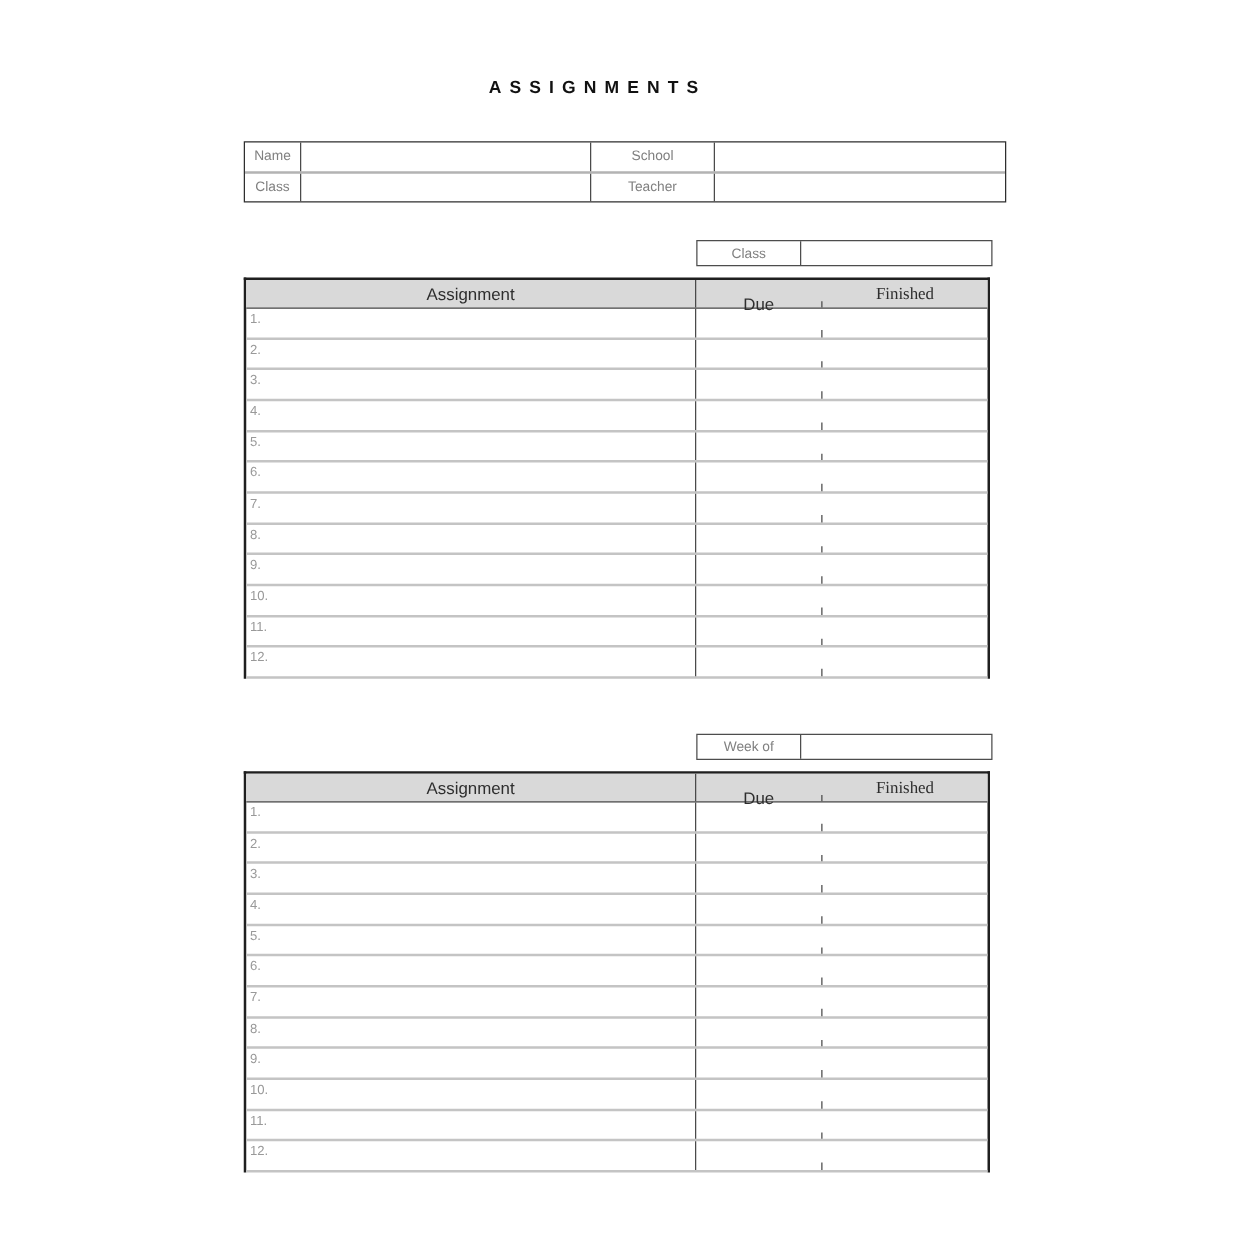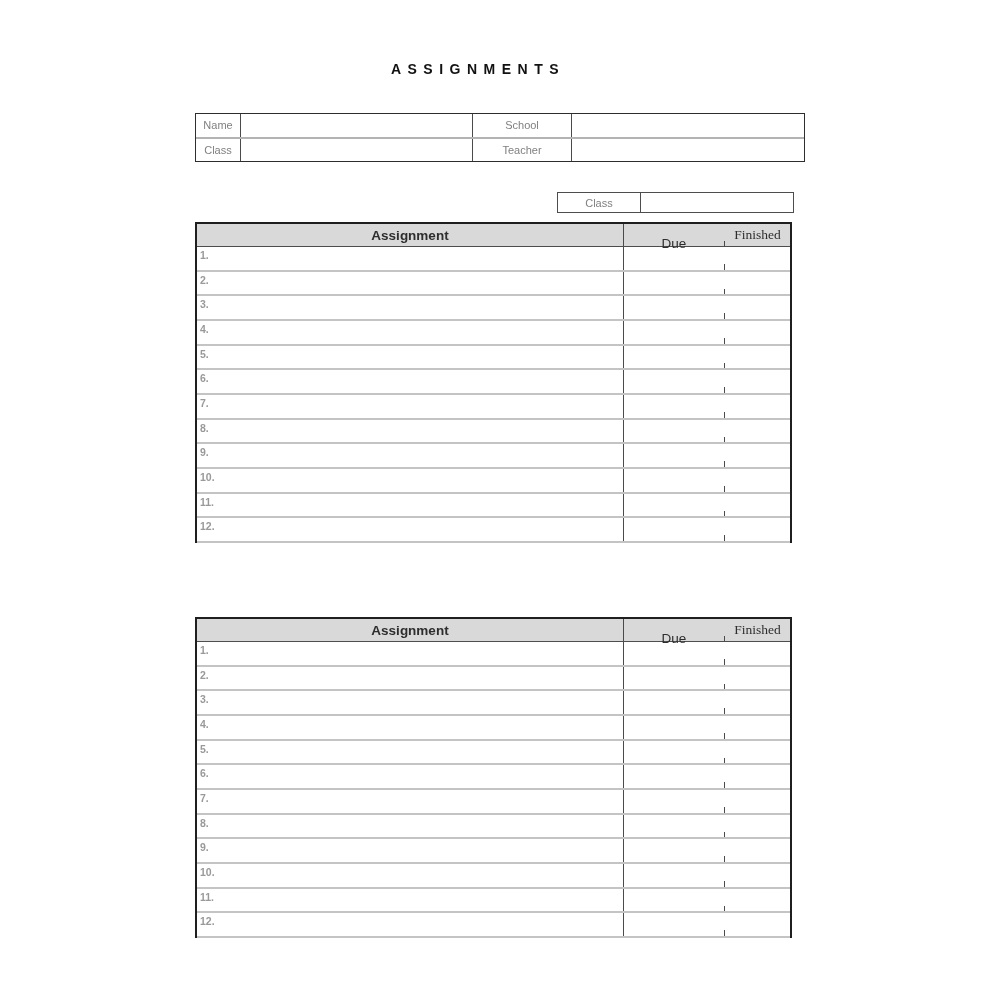--- a/index.html
+++ b/index.html
@@ -97,21 +97,21 @@
     justify-content: center;
     font-size: 13.5px;
     color: #2e2e2e;
   }
   .trow {
     display: flex;
     height: 24.67px;
     border-bottom: 2px solid #c4c4c4;
   }
   .td { position: relative; }
-  .c-a { width: 427px; border-right: 1px solid #4a4a4a; font-weight: bold; }
+  .c-a { width: 360px; border-right: 1px solid #4a4a4a; }
   .c-d { width: 101px; border-right: 1px solid #4a4a4a; margin-top: 17px; }
   .c-f { flex: 1; font-family: Liberation Serif, serif; }
   .rownum {
     position: absolute;
     top: 3px;
     left: 3px;
     font-size: 10.5px;
     color: #999999;
     line-height: 1;
   }
@@ -259,20 +259,24 @@
           <div class="td c-a">
             <span class="rownum">12.</span>
             <span class="td-val"></span>
           </div>
           <div class="td c-d"></div>
           <div class="td c-f"></div>
         </div>
       </div>
   </div>
 
+  <div class="tag-box" style="top:587px">
+    <div class="tag-label">Week of</div>
+    <div class="tag-value"></div>
+  </div>
 
   <div class="sheet-table" style="top:617px">
     <div class="thead">
       <div class="th c-a">Assignment</div>
       <div class="th c-d">Due</div>
       <div class="th c-f">Finished</div>
     </div>
     <div>
 
         <div class="trow">

